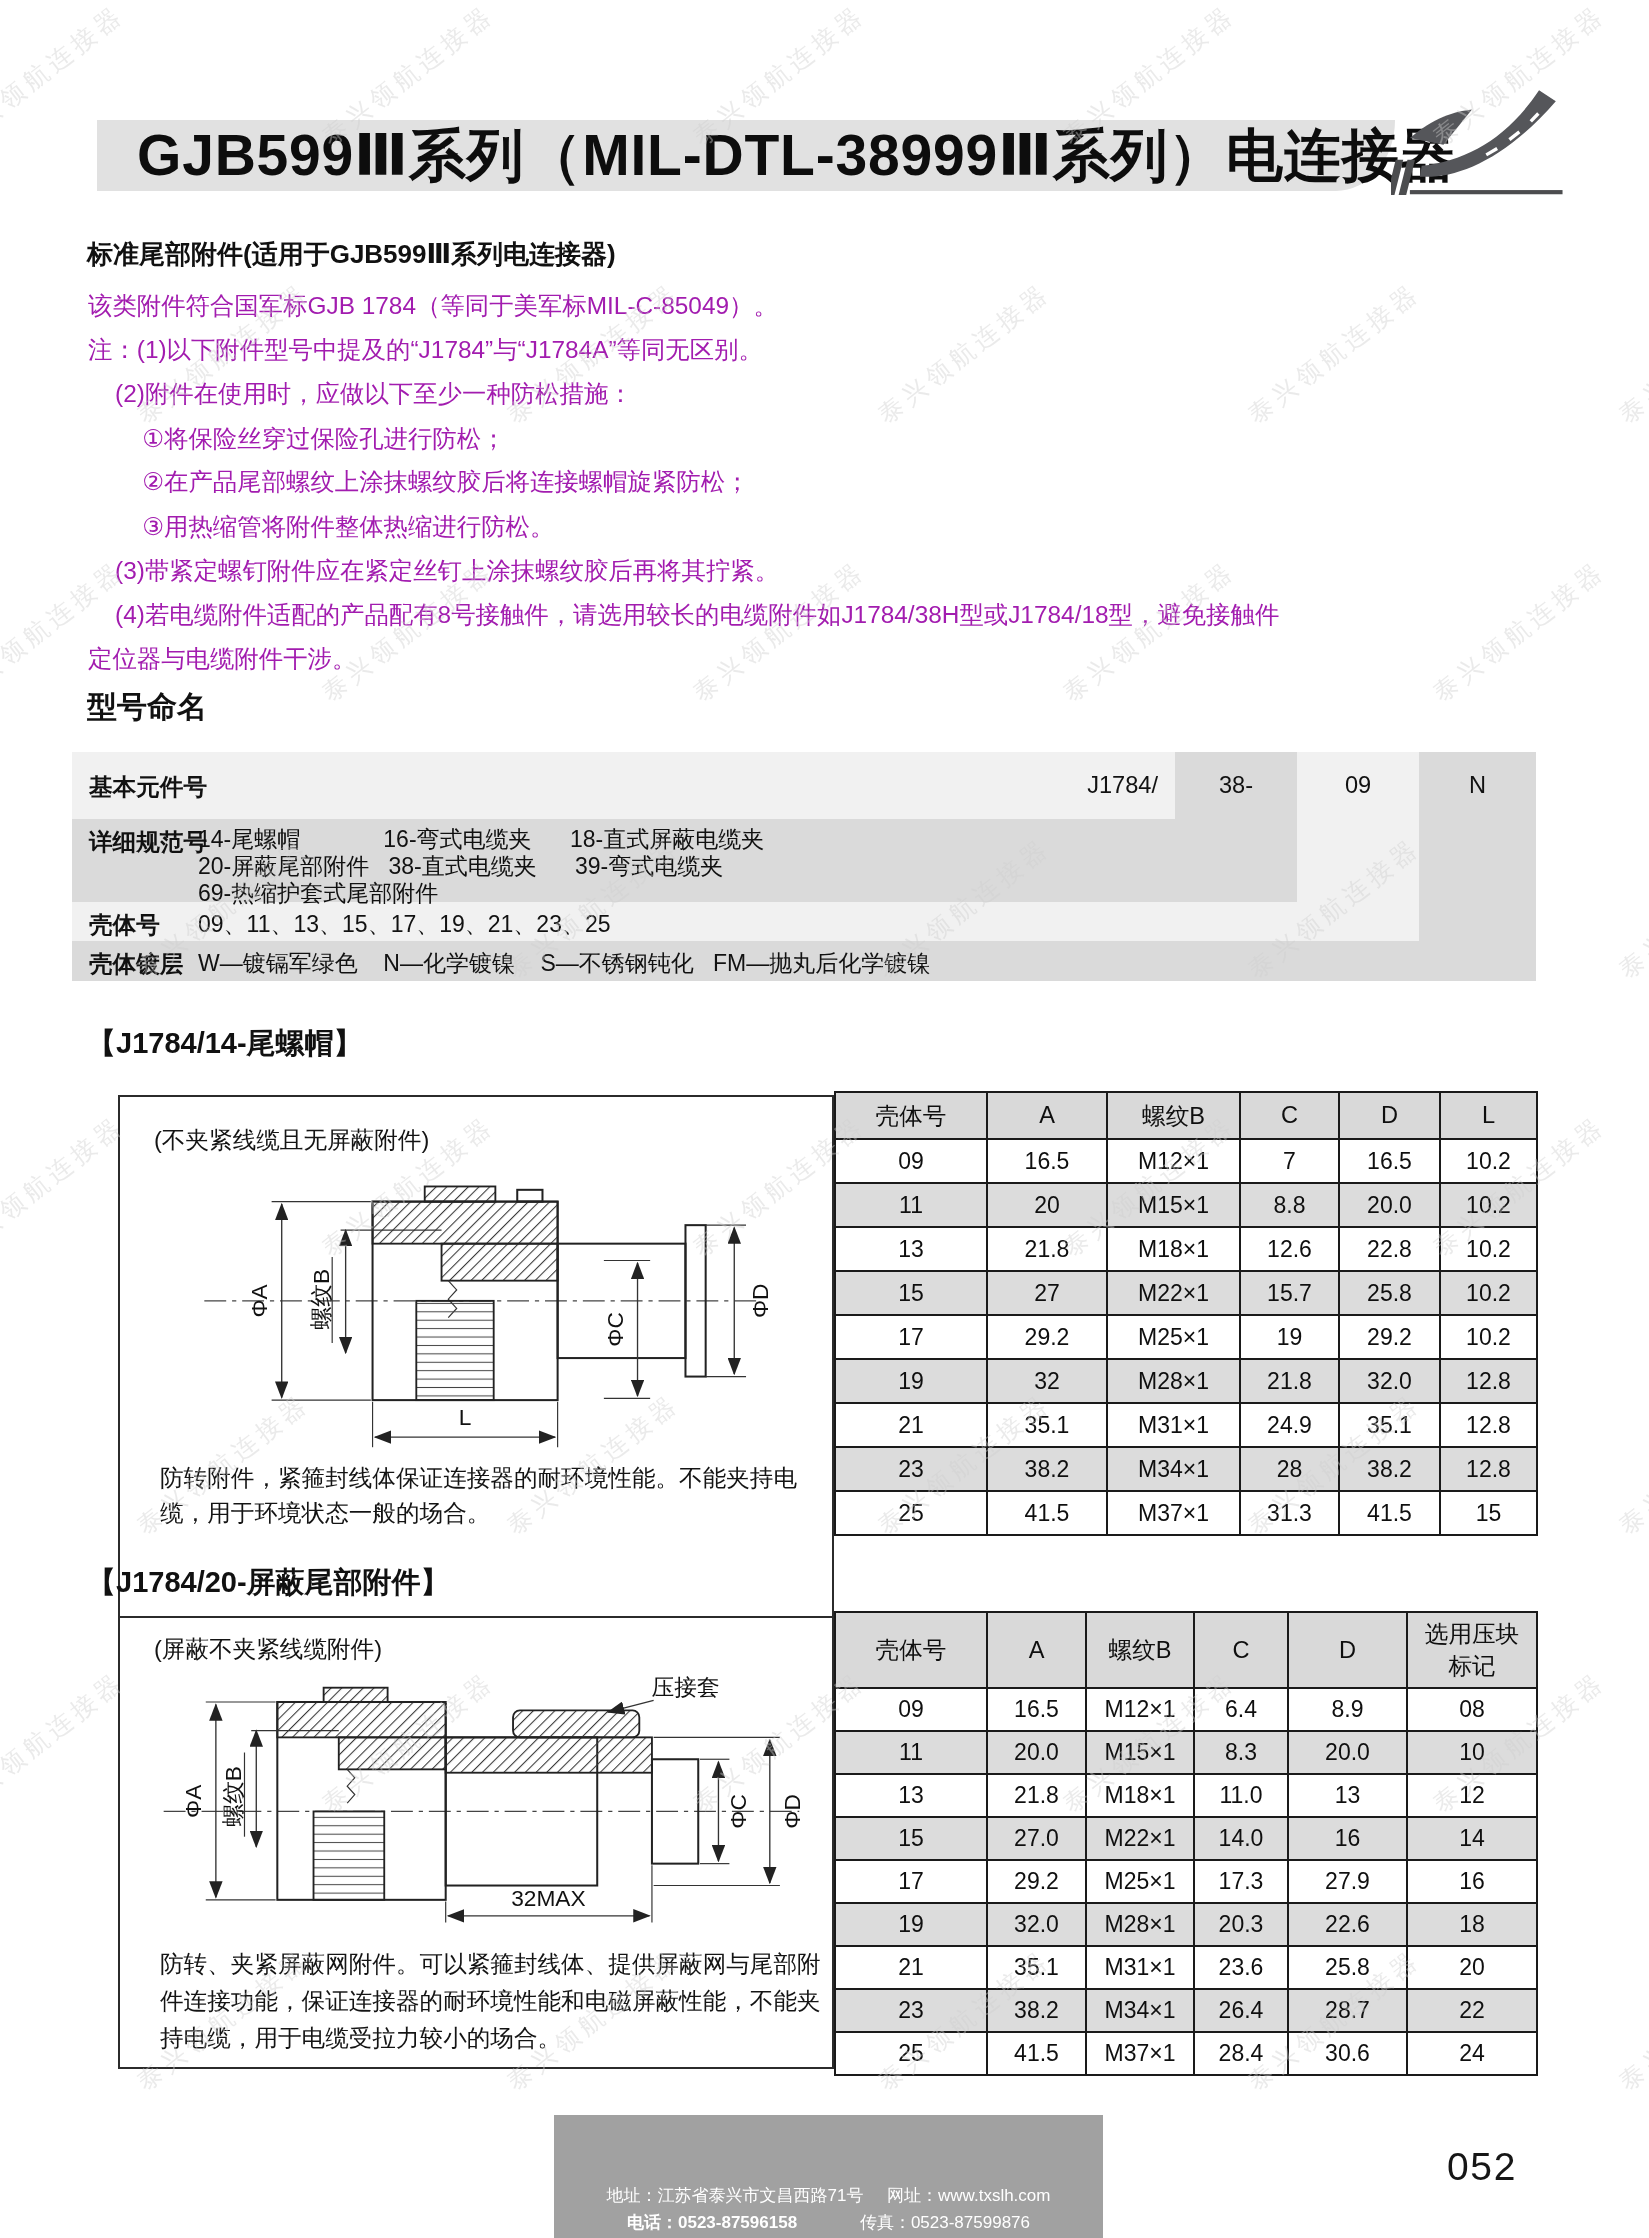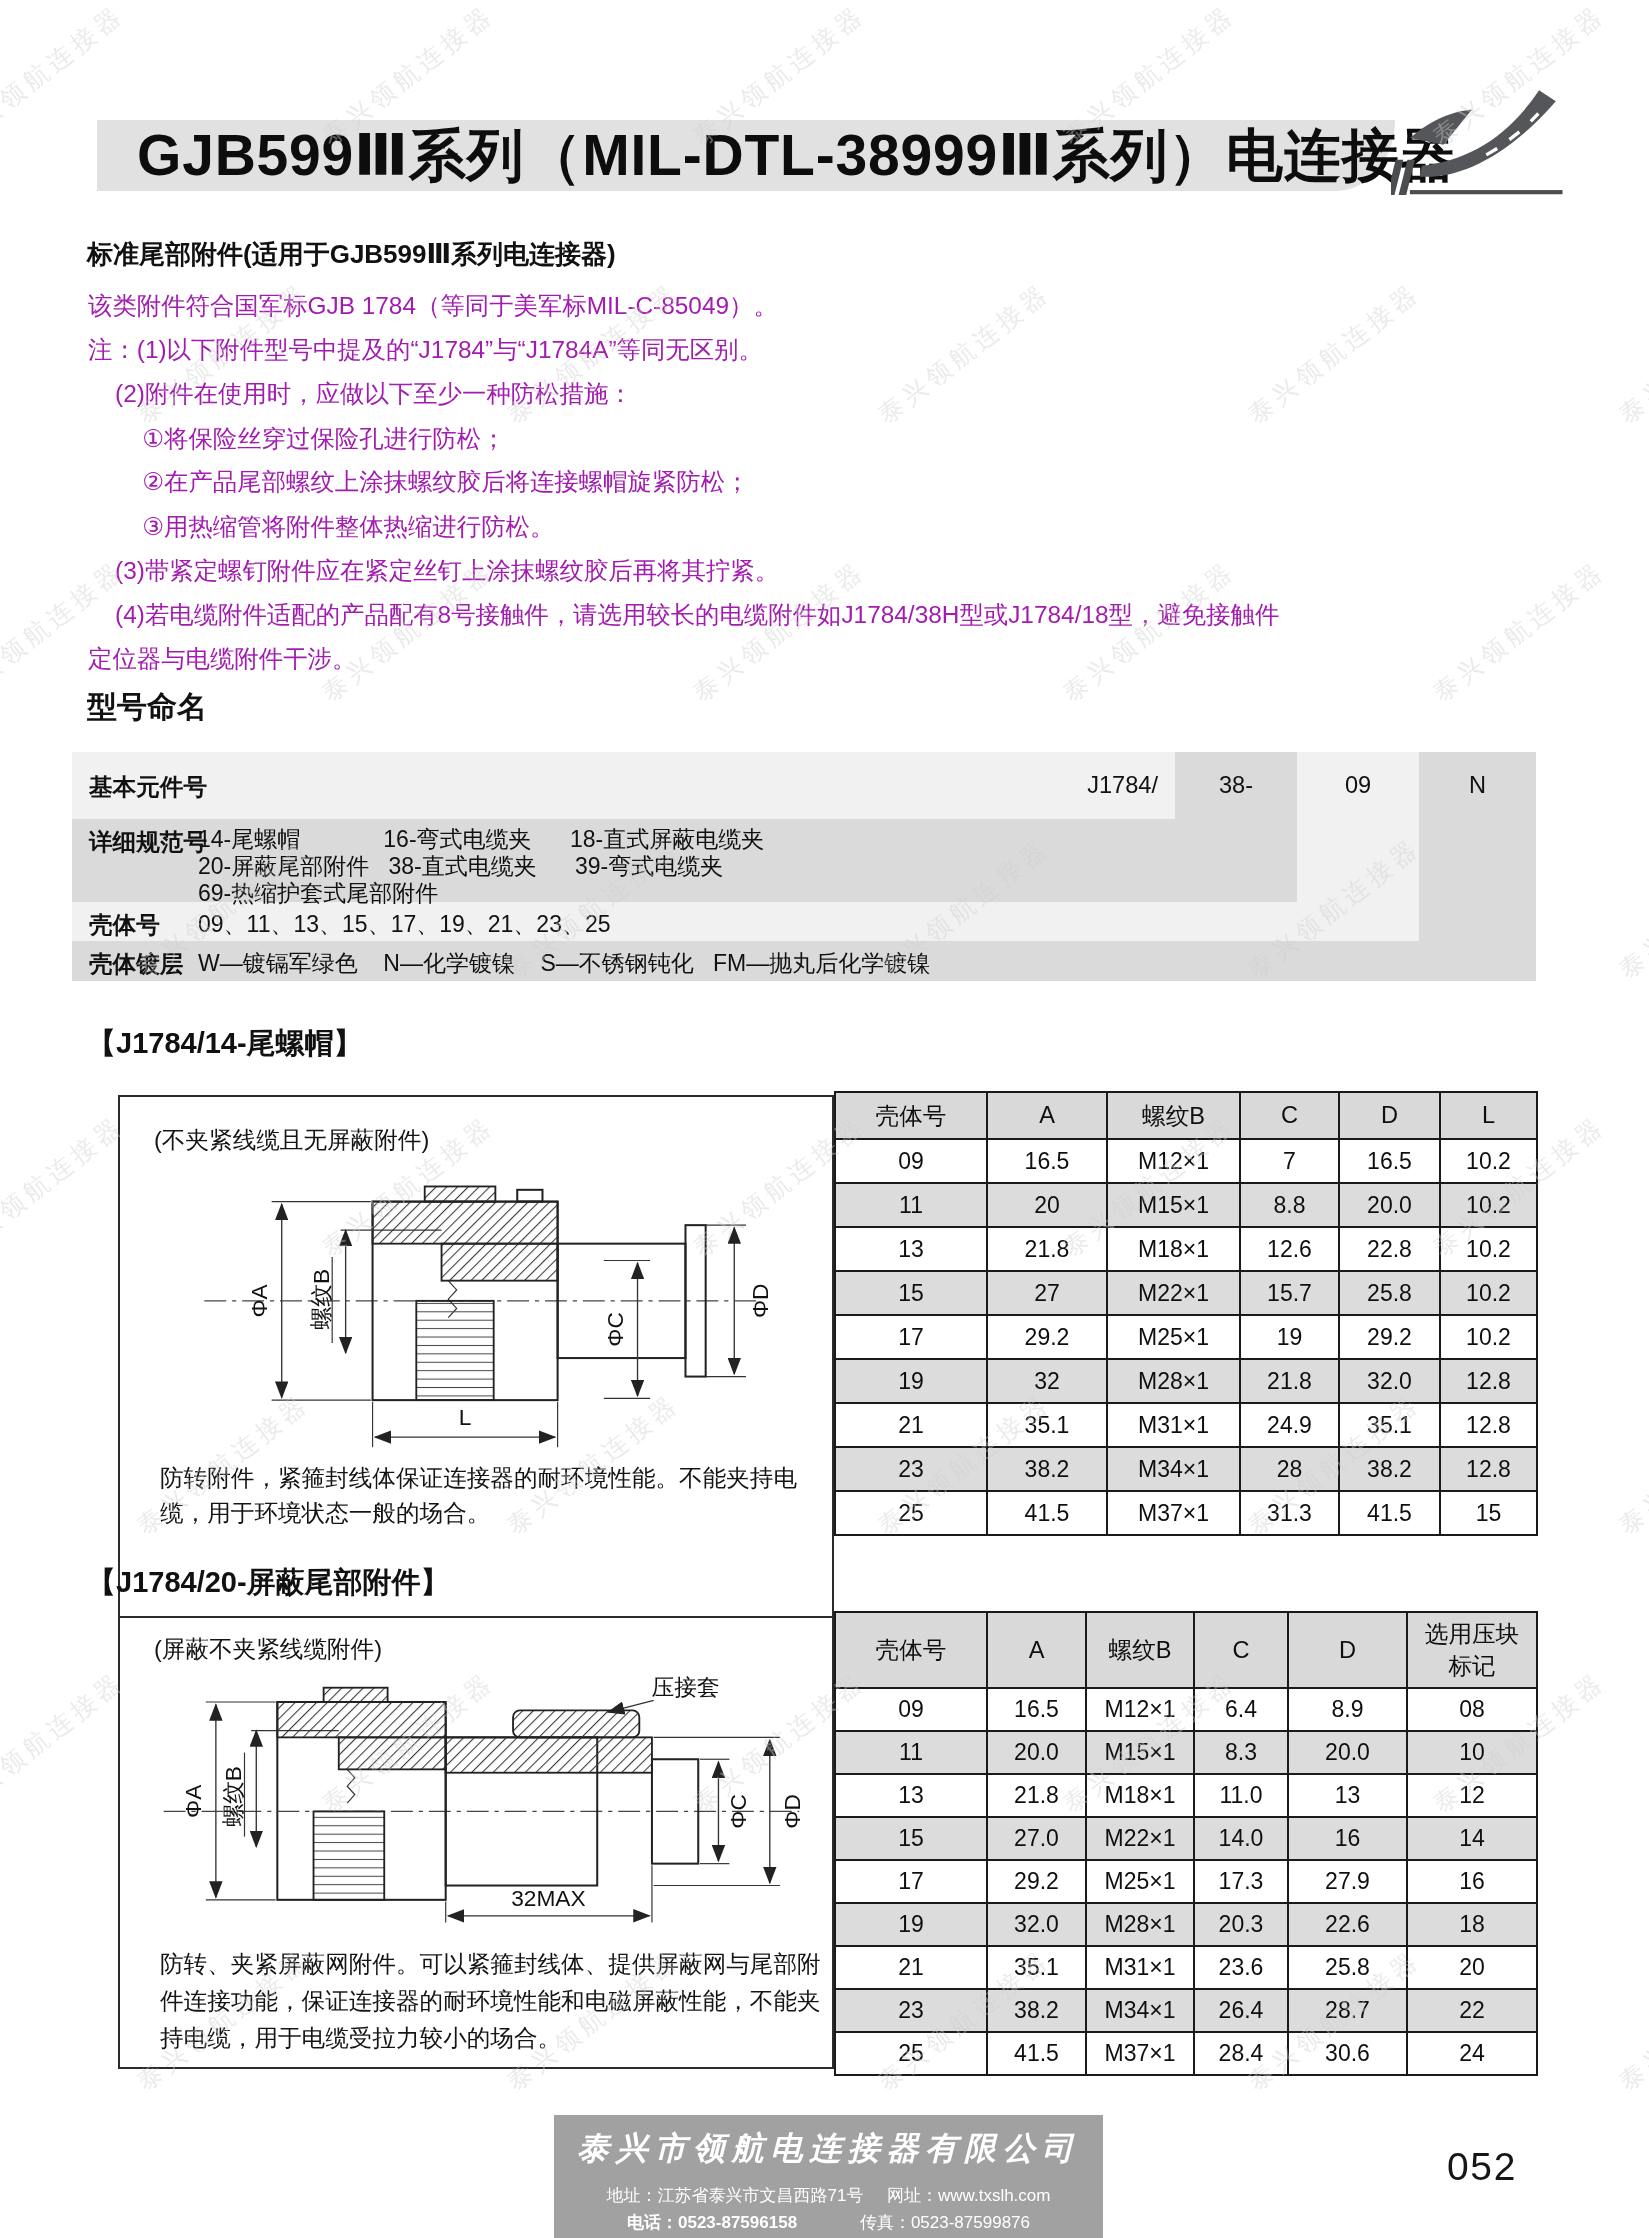--- a/index.html
+++ b/index.html
@@ -485,21 +485,20 @@
           <td>41.5</td>
           <td>M37×1</td>
           <td>28.4</td>
           <td>30.6</td>
           <td>24</td>
         </tr>
       </tbody>
   </table>
 
   <div class="foot-box">
-    <div class="foot-company">泰兴市领航电连接器有限公司</div>
     <div class="foot-line fl1">
       <b>地址：江苏省泰兴市文昌西路71号</b><b>网址：www.txslh.com</b>
     </div>
     <div class="foot-line fl2">
       <b style="margin-right:51px;font-weight:bold;">电话：0523-87596158</b><b>传真：0523-87599876</b>
     </div>
   </div>
   <div class="page-num">052</div>
 
 </div>

